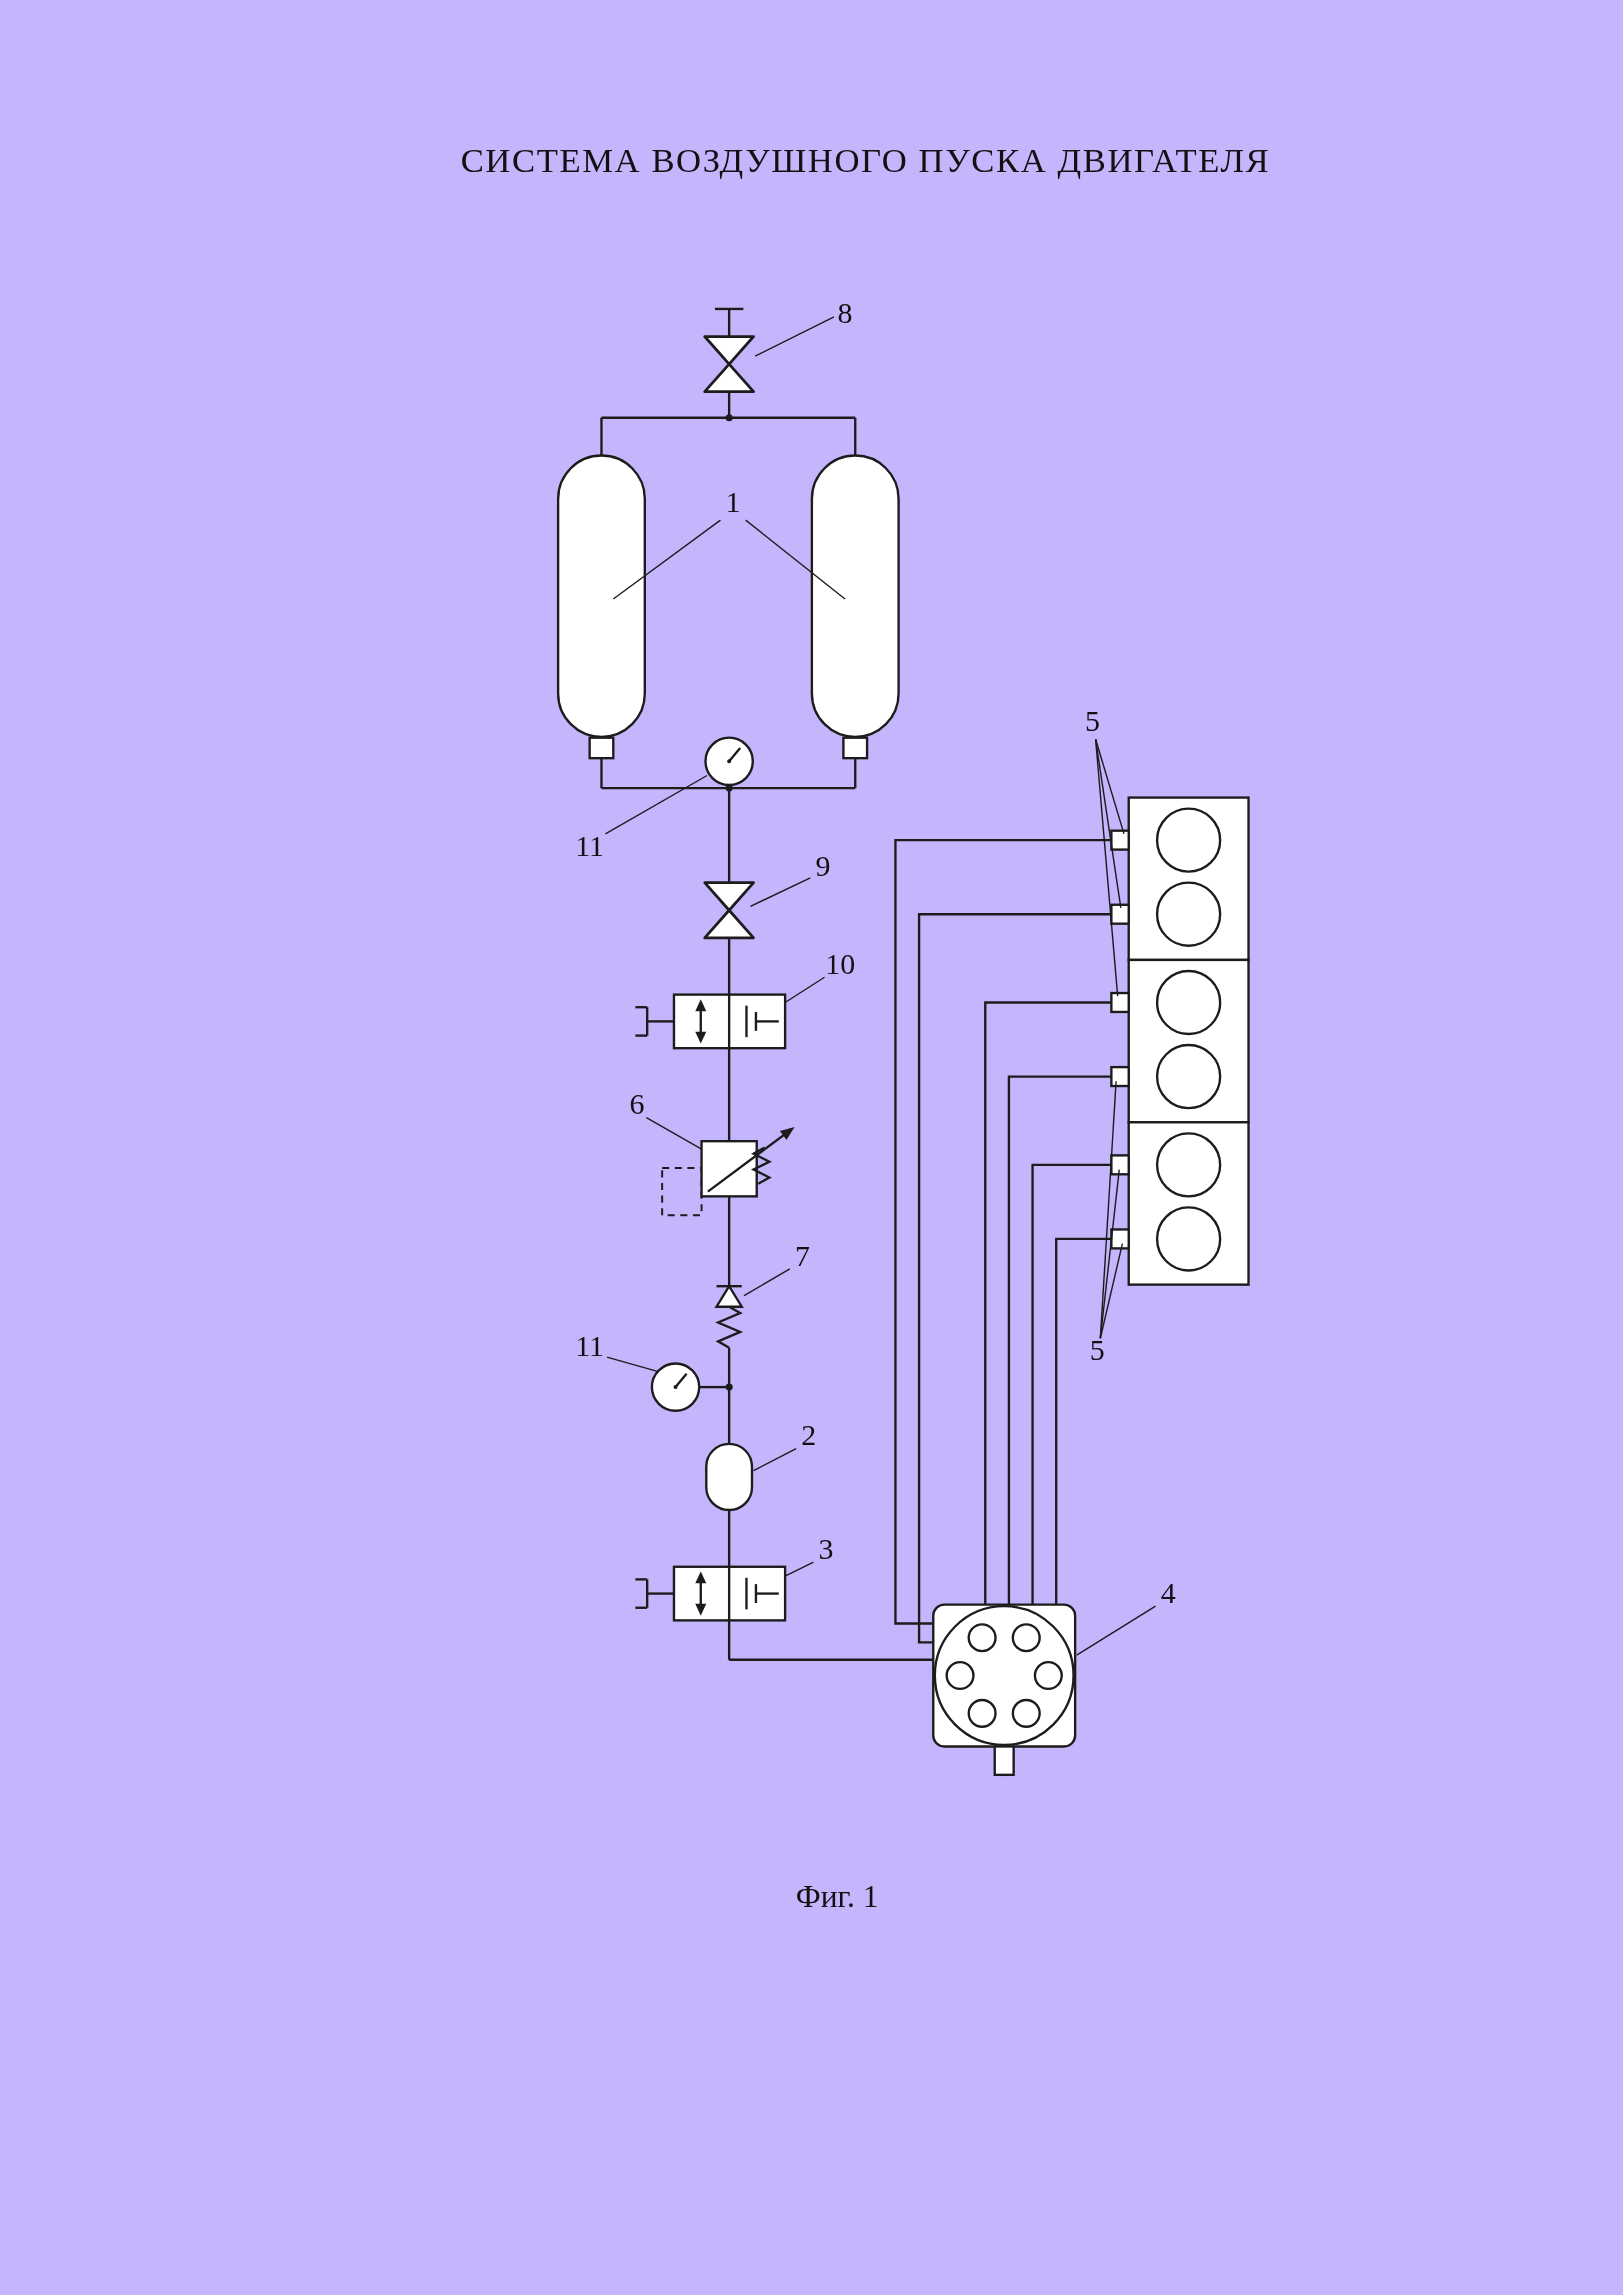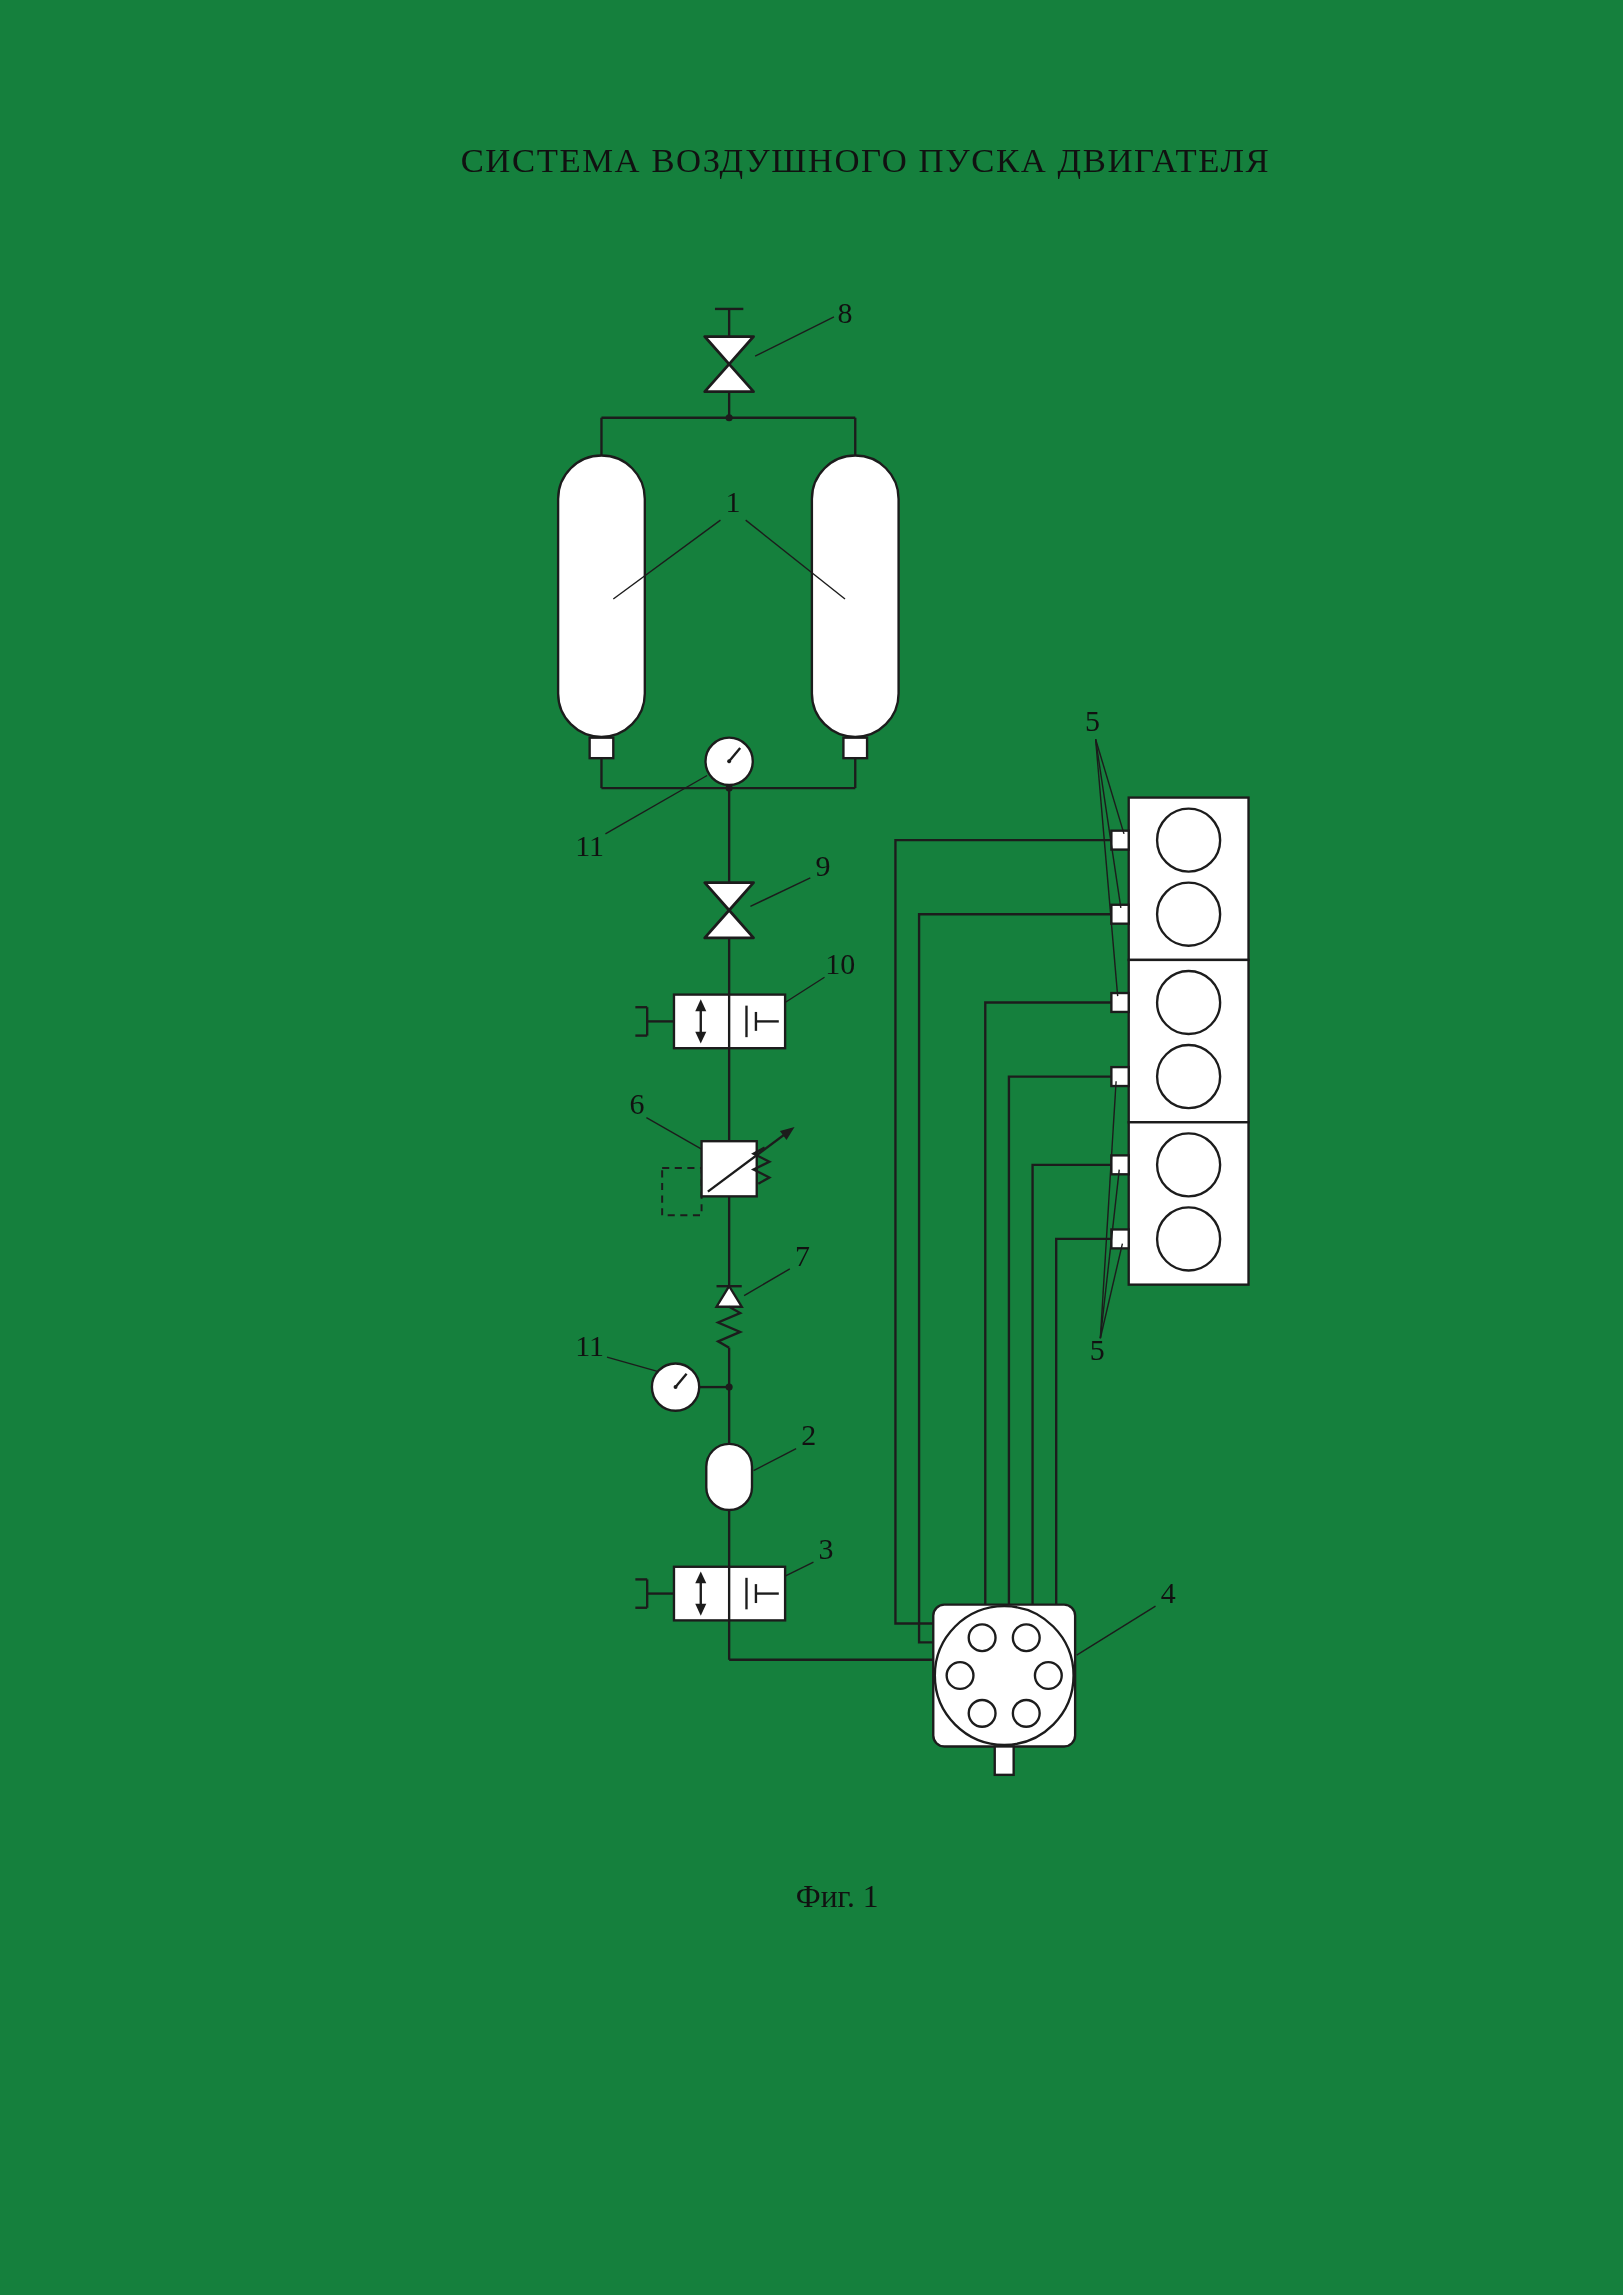--- a/index.html
+++ b/index.html
@@ -4,21 +4,21 @@
 <style>
   html, body {
     margin: 0;
     padding: 0;
     background: #ffffff;
   }
   .page {
     position: relative;
     width: 1623px;
     height: 2295px;
-    background: #15803d;
+    background: #c4b5fd;
     overflow: hidden;
   }
   svg { display: block; }
   .ln   { fill: none; stroke: #1c1c1c; stroke-width: 3; }
   .ldr  { fill: none; stroke: #1c1c1c; stroke-width: 1.8; }
   .ink  { fill: #1c1c1c; stroke: none; }
   .wht  { fill: #ffffff; stroke: #1c1c1c; stroke-width: 3; }
   .dash { fill: none; stroke: #1c1c1c; stroke-width: 2.5; stroke-dasharray: 9 7; }
   .txt {
     font-family: "Liberation Serif", "DejaVu Serif", serif;

